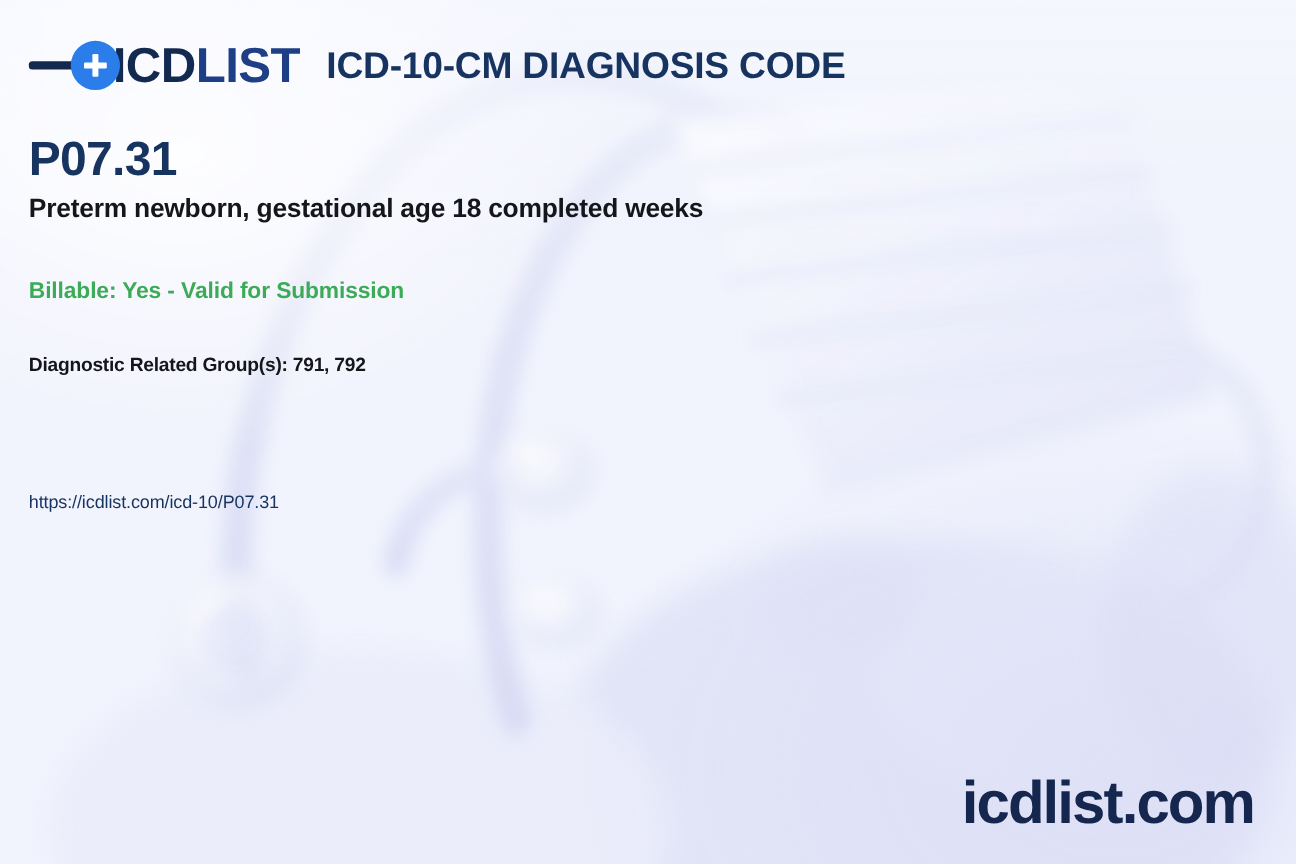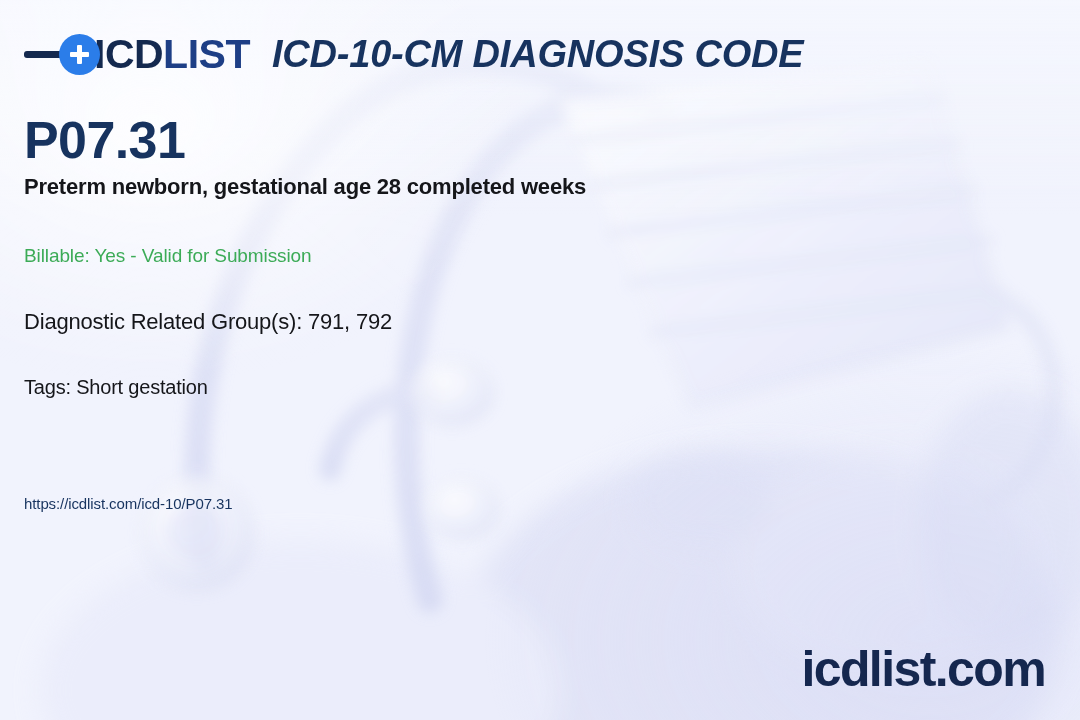--- a/index.html
+++ b/index.html
@@ -97,63 +97,62 @@
     font-weight: bold;
     letter-spacing: -0.5px;
     line-height: 1;
     margin-left: -6px;
     z-index: 1;
   }
   .logo-icd { color: #14294f; }
   .logo-list { color: #1e3f86; }
 
   .header-title {
-    font-size: 38px;
+    font-size: 31px;
     font-weight: bold;
     color: #17335f;
     letter-spacing: -0.2px;
     line-height: 1;
     white-space: nowrap;
-    font-style: italic;
   }
 
   
   .content {
     position: absolute;
     left: 24px;
     top: 112px;
     right: 24px;
   }
 
   .code {
-    font-size: 52px;
+    font-size: 40px;
     font-weight: bold;
     color: #17335f;
     letter-spacing: -0.6px;
     line-height: 1.08;
     margin: 0 0 6px 0;
   }
   .description {
     font-size: 22px;
     font-weight: bold;
     color: #15161a;
     letter-spacing: -0.2px;
     line-height: 1.2;
     margin: 0;
   }
   .billable {
     font-size: 19px;
-    font-weight: normal;
+    font-weight: bold;
     color: #3cab57;
     letter-spacing: -0.1px;
     margin: 44px 0 0 0;
   }
   .drg {
-    font-size: 22px;
-    font-weight: normal;
+    font-size: 16px;
+    font-weight: bold;
     color: #15161a;
     letter-spacing: -0.2px;
     margin: 42px 0 0 0;
   }
   .tags {
     font-size: 20px;
     font-weight: normal;
     color: #15161a;
     letter-spacing: -0.2px;
     margin: 41px 0 0 0;
@@ -259,22 +258,21 @@
     <div class="logo">
       <span class="logo-dash"></span>
       <span class="logo-plus"></span>
       <span class="logo-word"><span class="logo-icd">ICD</span><span class="logo-list">LIST</span></span>
     </div>
     <div class="header-title">ICD-10-CM DIAGNOSIS CODE</div>
   </div>
 
   <div class="content">
     <div class="code">P07.31</div>
-    <div class="description">Preterm newborn, gestational age 28 completed weeks</div>
+    <div class="description">Preterm newborn, gestational age 18 completed weeks</div>
     <div class="billable">Billable: Yes - Valid for Submission</div>
     <div class="drg">Diagnostic Related Group(s): 791, 792</div>
-    <div class="tags">Tags: Short gestation</div>
     <div class="url">https://icdlist.com/icd-10/P07.31</div>
   </div>
 
   <div class="brand">icdlist.com</div>
 
 </div>
 
 </body></html>

